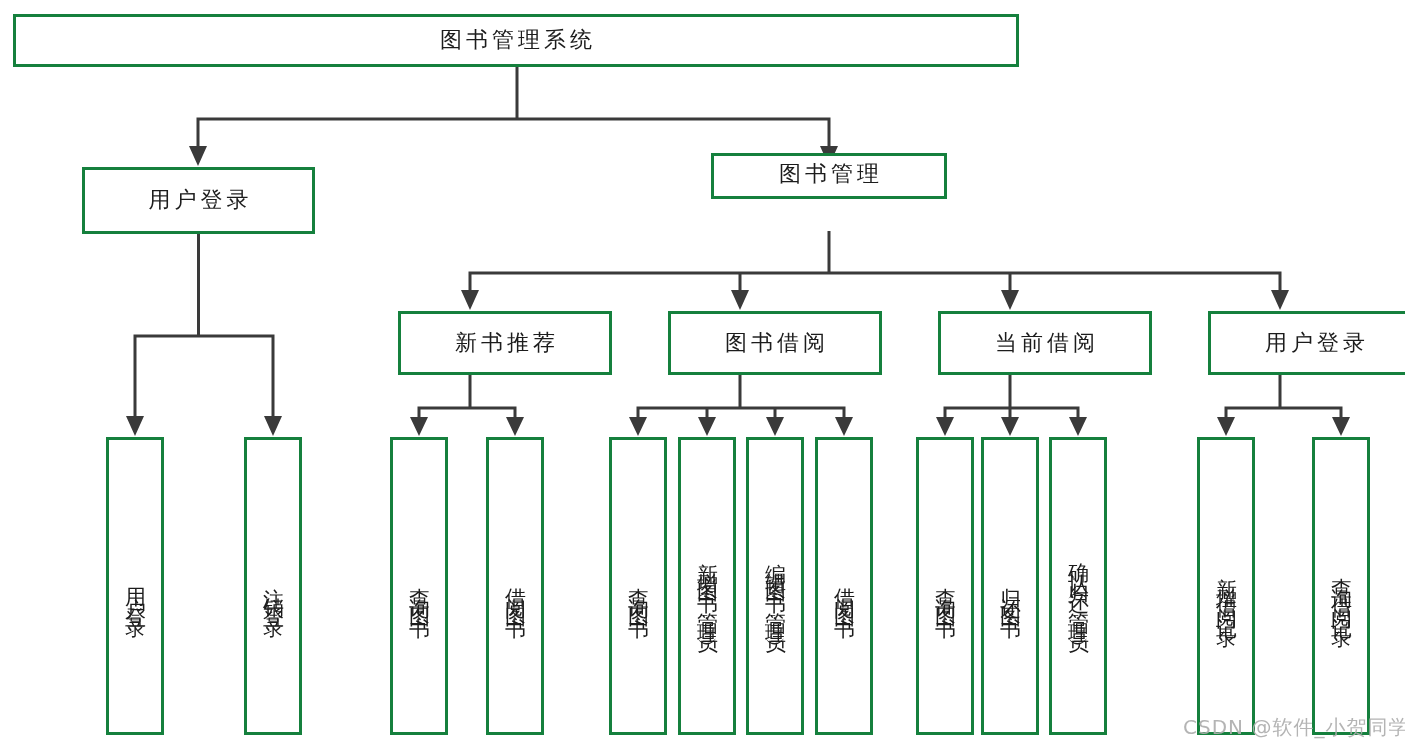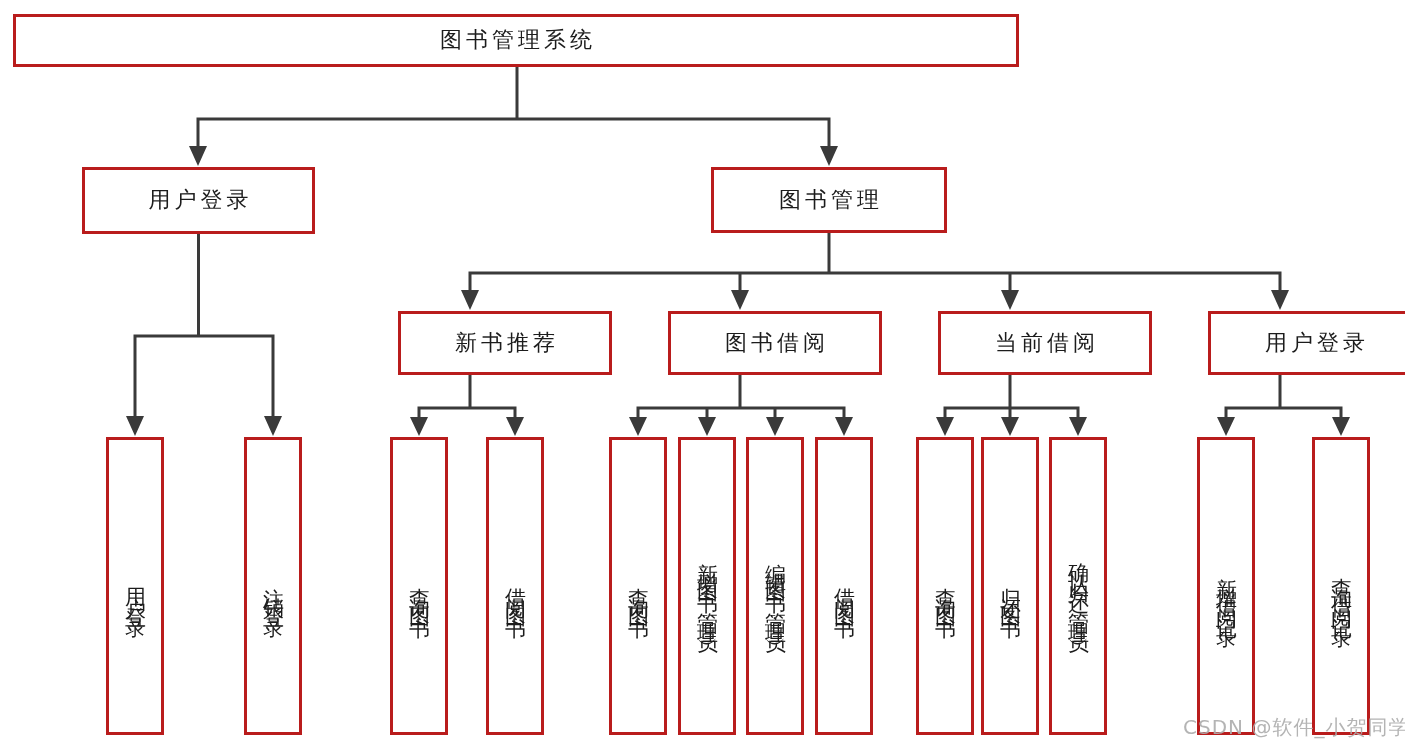--- a/index.html
+++ b/index.html
@@ -13,39 +13,39 @@
     color: #1c1c1c;
   }
   svg.connectors {
     position: absolute;
     left: 0; top: 0;
     width: 1405px; height: 747px;
   }
   .box {
     position: absolute;
     box-sizing: border-box;
-    border: 3px solid #b91c1c;
+    border: 3px solid #15803d;
     background: #ffffff;
     display: flex;
     align-items: center;
     justify-content: center;
     text-align: center;
     line-height: 1.2;
   }
   .h { font-size: 22px; letter-spacing: 4px; padding-left: 4px; }
   .v {
     writing-mode: vertical-rl;
     text-orientation: mixed;
     font-size: 21px;
     letter-spacing: 10px;
     padding-top: 10px;
   }
   .root   { left: 13px;  top: 14px;  width: 1006px; height: 53px; }
   .l2a    { left: 82px;  top: 167px; width: 233px;  height: 67px; }
-  .l2b    { left: 711px; top: 167px; width: 236px;  height: 66px; }
+  .l2b    { left: 711px; top: 153px; width: 236px;  height: 46px; font-family: Liberation Mono, monospace; }
   .l3     { top: 311px; height: 64px; width: 214px; margin-left: 35px; }
   .l3a    { left: 363px; }
   .l3b    { left: 633px; }
   .l3c    { left: 903px; }
   .l3d    { left: 1173px; }
   .leaf   { top: 437px; height: 298px; width: 58px; }
   .lf1  { left: 106px; }
   .lf2  { left: 244px; }
   .lf3  { left: 390px; }
   .lf4  { left: 486px; }

